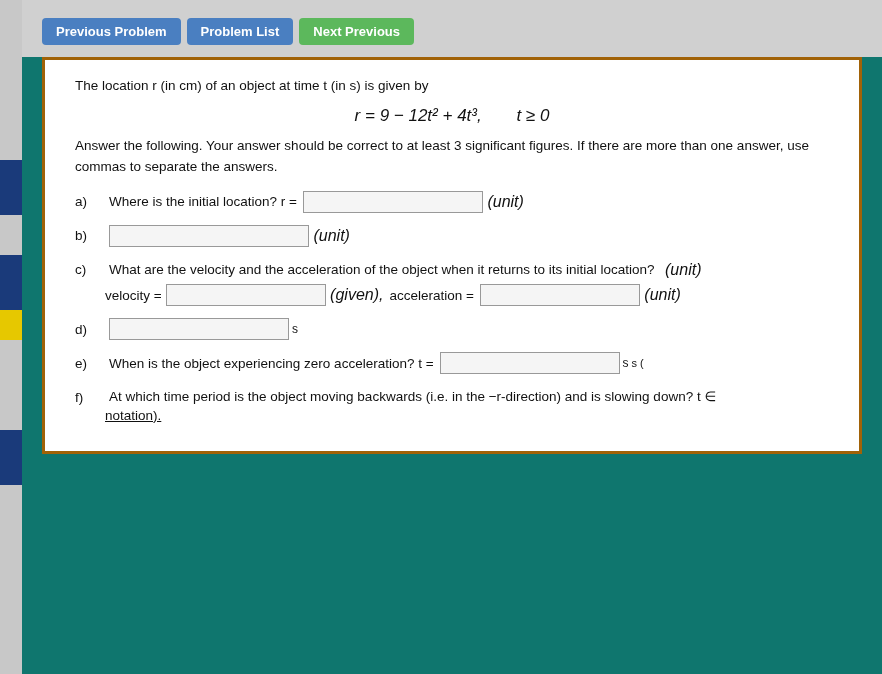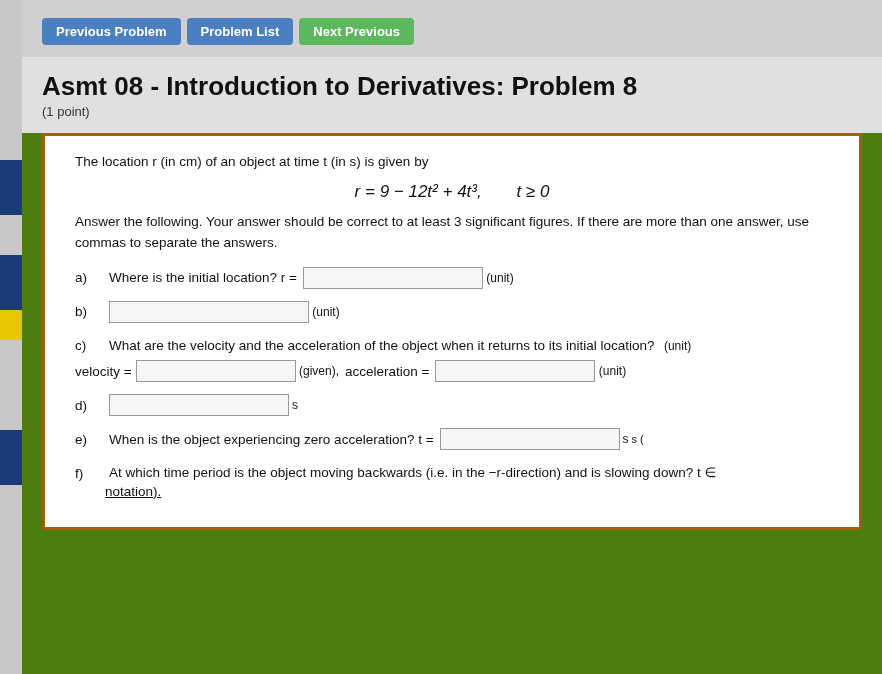--- a/index.html
+++ b/index.html
@@ -41,21 +41,21 @@
       position: absolute;
       left: 0;
       top: 430px;
       width: 22px;
       height: 55px;
       background: #1a3a7a;
     }
 
     .main-container {
       margin-left: 22px;
-      background: #4d7c0f;
+      background: #0f766e;
       min-height: 674px;
       padding: 0;
     }
 
     
     .top-nav {
       background: #d0d0d0;
       padding: 18px 20px 12px 20px;
       display: flex;
       gap: 6px;
@@ -142,36 +142,38 @@
     }
 
     .answer-box {
       border: 1px solid #999;
       background: #f5f5f5;
       height: 22px;
       display: inline-block;
     }
 
     .unit-paren {
-      font-size: 12px;
+      font-size: 16px;
+      font-style: italic;
     }
 
     .question-c-row {
       margin-bottom: 12px;
     }
 
     .question-c-row .q-row1 {
       display: flex;
       align-items: center;
       margin-bottom: 4px;
     }
 
     .question-c-row .q-row2 {
       display: flex;
       align-items: center;
+      margin-left: 30px;
     }
 
     .velocity-label {
       margin-right: 4px;
     }
 
     .underline-text {
       text-decoration: underline;
     }
 
@@ -194,24 +196,20 @@
 <div class="left-bar-blue3"></div>
 
 <div class="main-container">
 
   <div class="top-nav">
     <button class="nav-btn btn-prev">Previous Problem</button>
     <button class="nav-btn btn-list">Problem List</button>
     <button class="nav-btn btn-next">Next Previous</button>
   </div>
 
-  <div class="page-title-area">
-    <div class="page-title">Asmt 08 - Introduction to Derivatives: Problem 8</div>
-    <div class="page-points">(1 point)</div>
-  </div>
 
   <div class="content-area">
 
     <div class="problem-intro">
       <span>The location r (in cm) of an object at time t (in s) is given by</span>
     </div>
 
     <div class="formula-line">
       <em>
         <span>r = 9 − 12t² + 4t³,</span>

